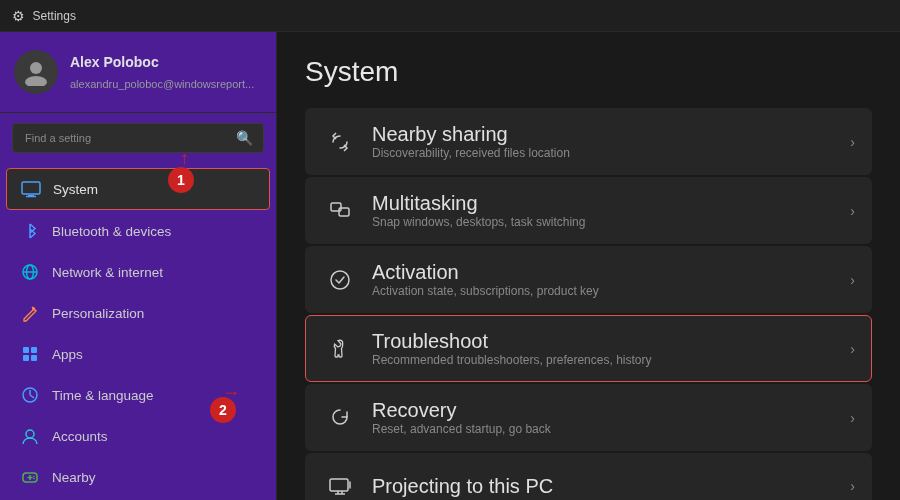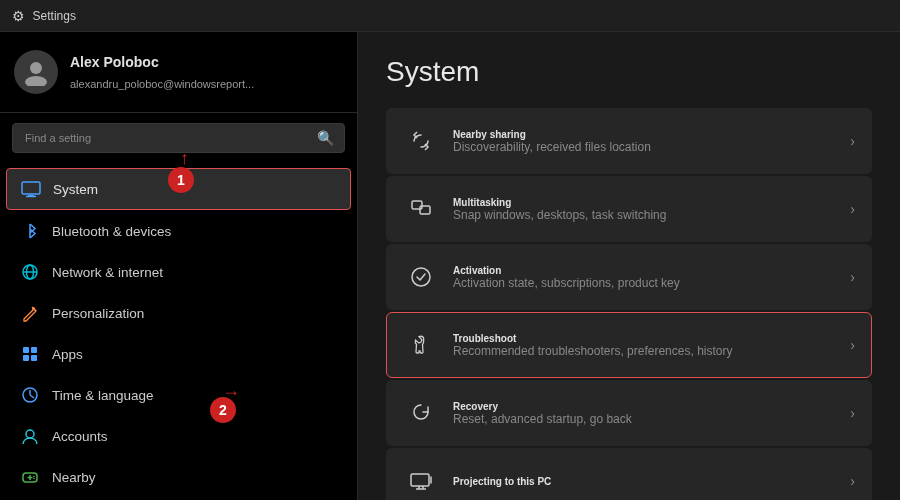--- a/index.html
+++ b/index.html
@@ -27,22 +27,22 @@
       margin-right: 8px;
       font-size: 14px;
     }
     .main-layout {
       display: flex;
       flex: 1;
       overflow: hidden;
     }
     
     .sidebar {
-      width: 358px;
-      background: #000000;
+      width: 277px;
+      background: #4c1d95;
       display: flex;
       flex-direction: column;
       overflow-y: auto;
       border-right: 1px solid #2a2a2a;
     }
     .user-profile {
       display: flex;
       align-items: center;
       padding: 18px 14px;
       gap: 12px;
@@ -171,23 +171,23 @@
       display: flex;
       align-items: center;
       justify-content: center;
       font-size: 20px;
       color: #ccc;
       flex-shrink: 0;
       margin-right: 14px;
     }
     .setting-text { flex: 1; }
     .setting-title {
-      font-size: 10px;
+      font-size: 20px;
       color: #e0e0e0;
-      font-weight: 700;
+      font-weight: 400;
     }
     .setting-desc {
       font-size: 12px;
       color: #888;
       margin-top: 0;
     }
     .chevron {
       color: #888;
       font-size: 14px;
     }

